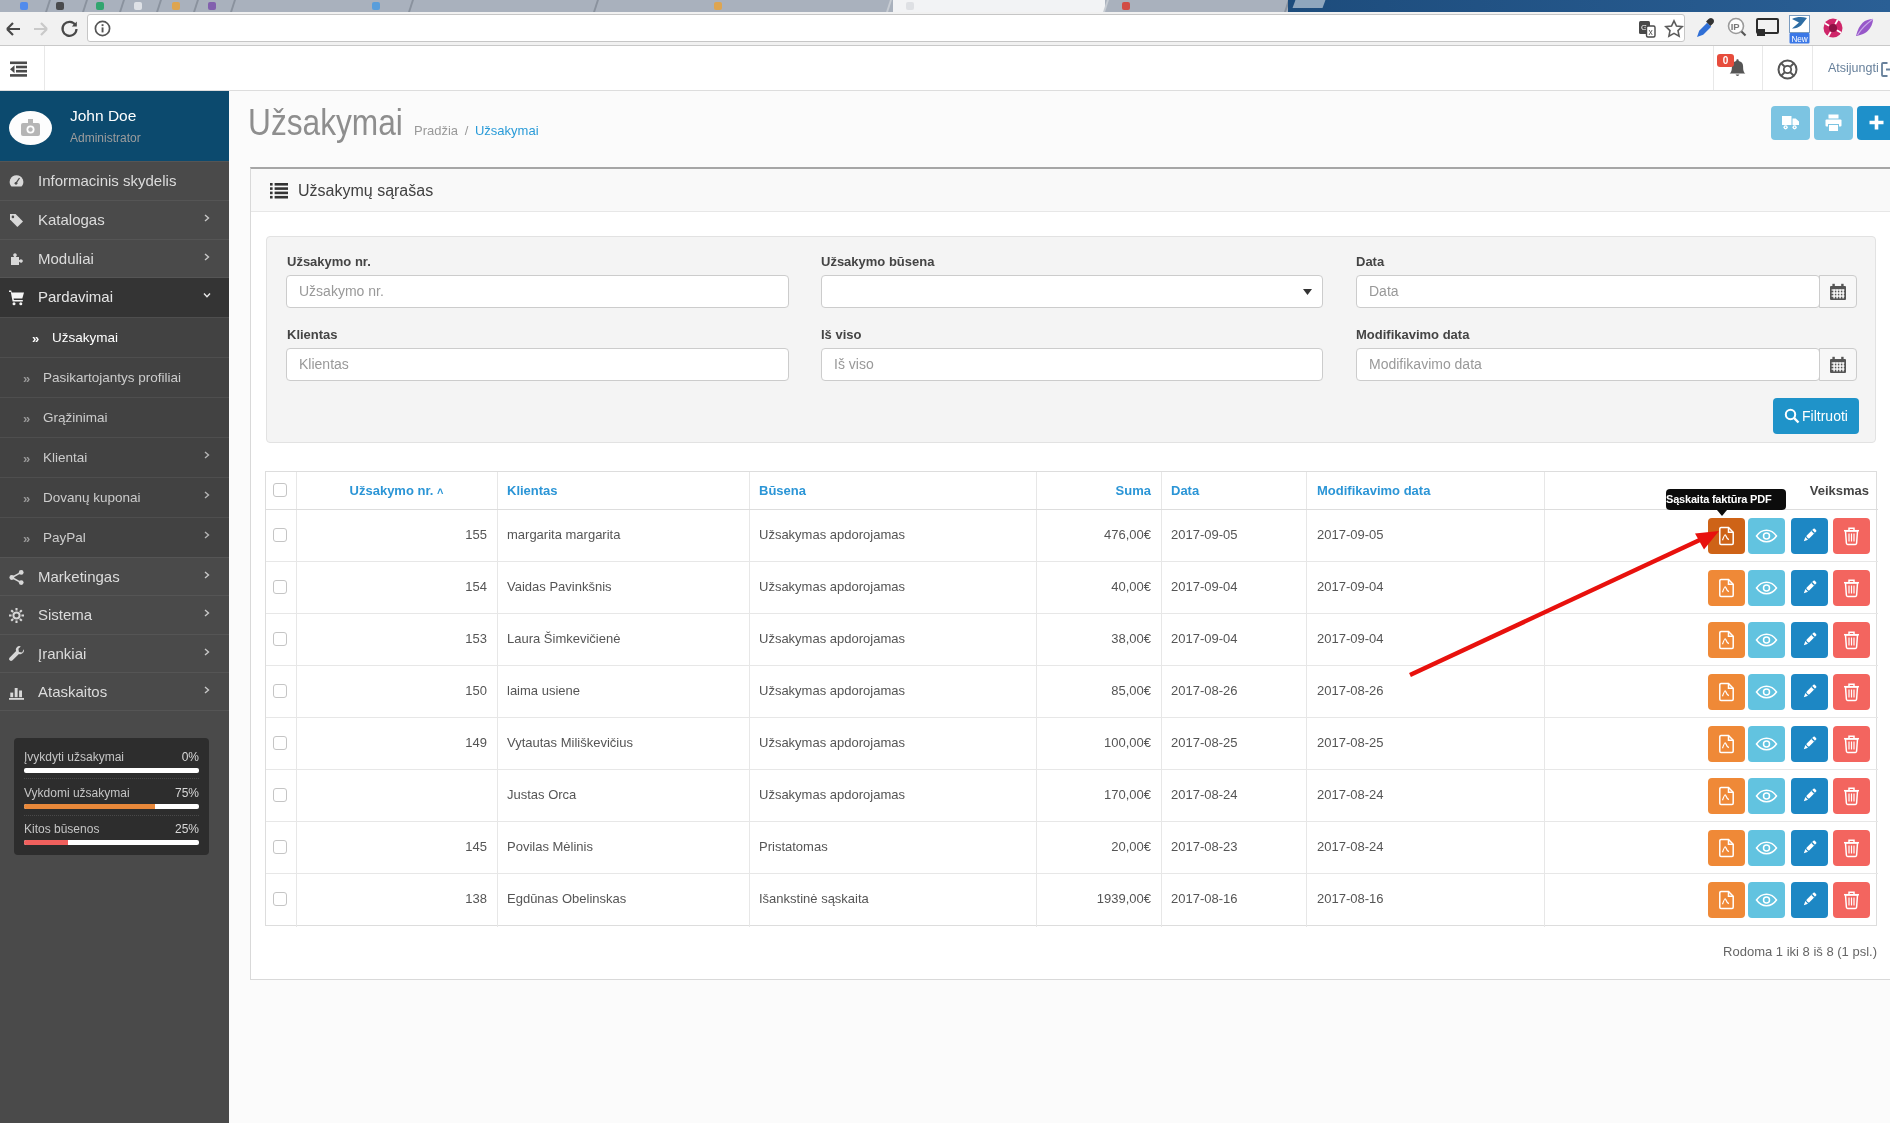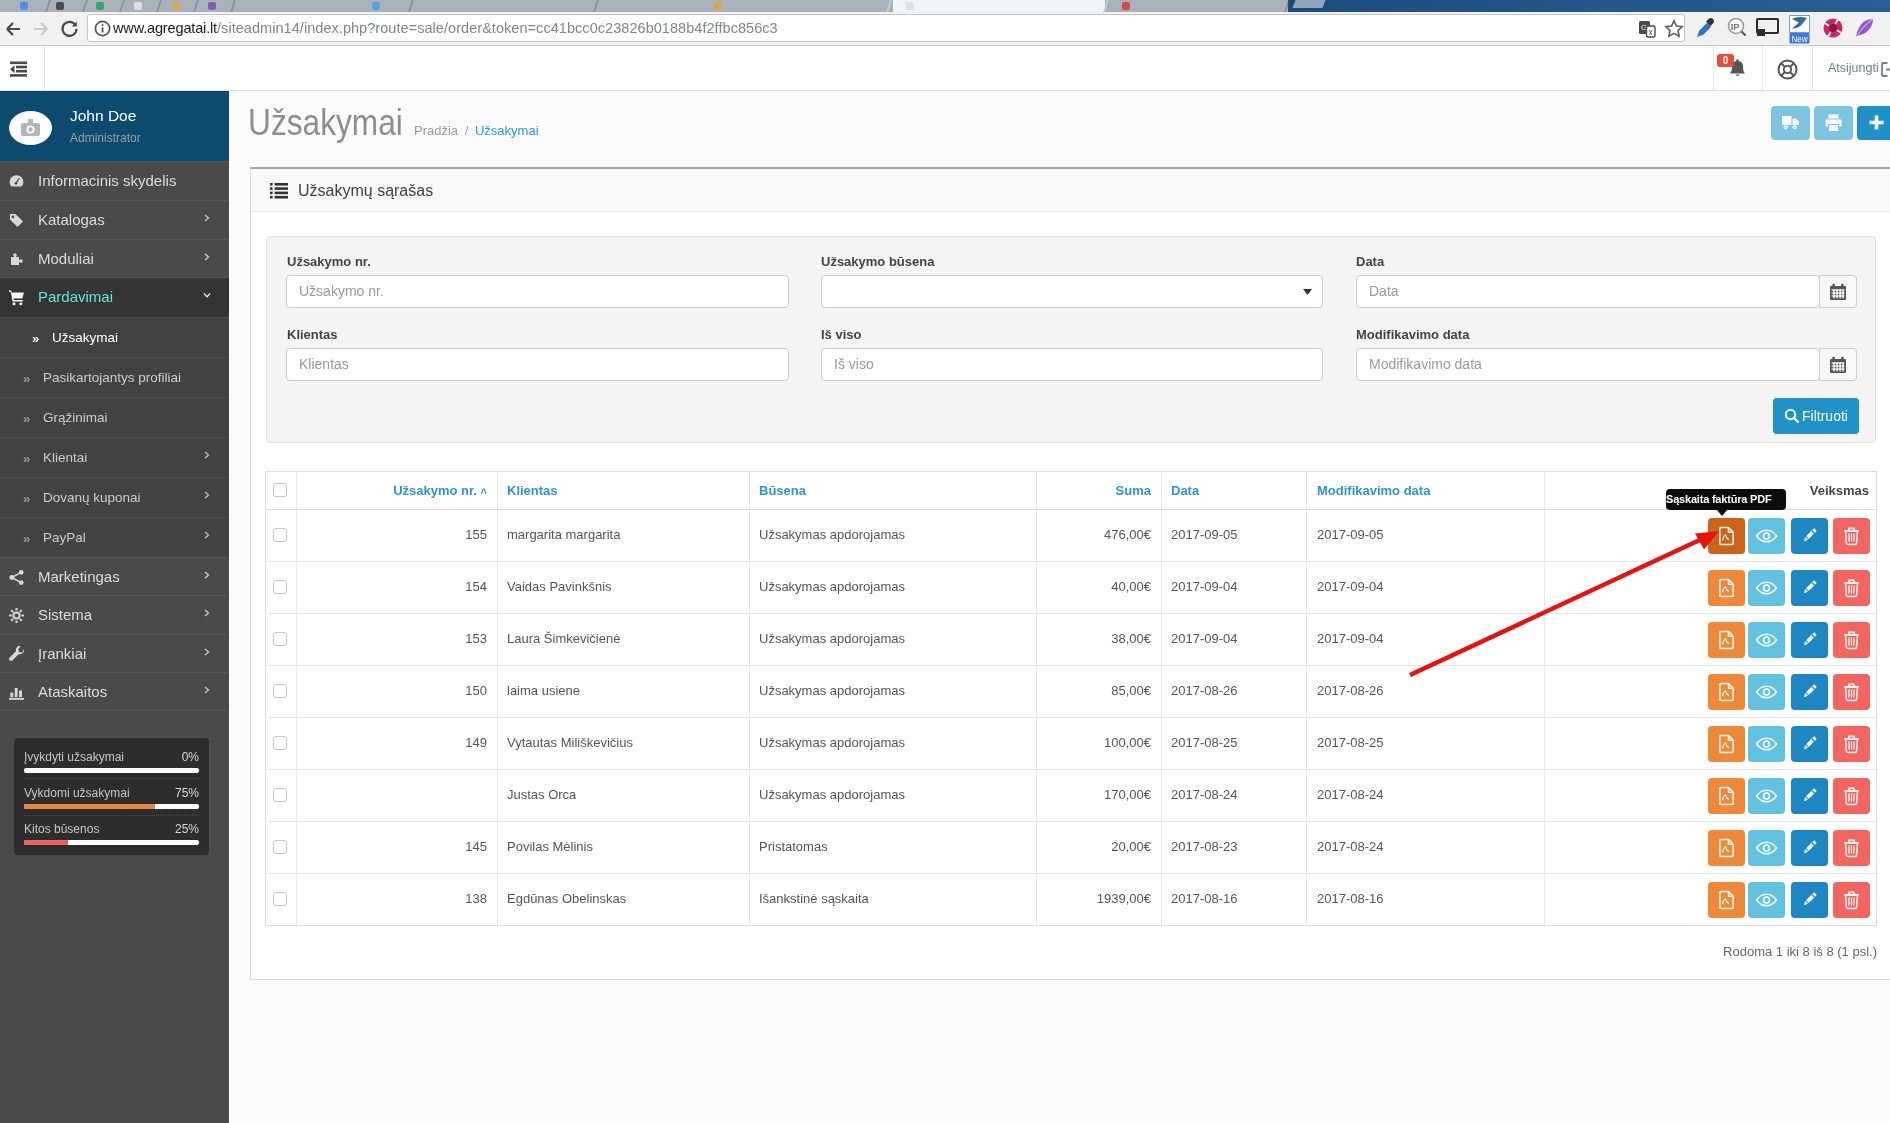--- a/index.html
+++ b/index.html
@@ -115,21 +115,20 @@
     <svg class="navic" style="left:59px" width="20" height="24" viewBox="0 0 20 24">
         <path d="M16.5 8.2A7 7 0 1 0 17.5 12" stroke="#484848" stroke-width="2.2" fill="none"></path>
         <path d="M17.8 4.5v5h-5z" fill="#484848"></path>
       </svg>
     <div id="urlbox">
       <svg style="position:absolute;left:6px;top:5px" width="17" height="17" viewBox="0 0 17 17">
           <circle cx="8.5" cy="8.5" r="7.1" fill="none" stroke="#555" stroke-width="1.7"></circle>
           <rect x="7.6" y="7.4" width="1.9" height="5" fill="#555"></rect>
           <rect x="7.6" y="4.2" width="1.9" height="1.9" fill="#555"></rect>
         </svg>
-      <div class="urltext">www.agregatai.lt<span>/siteadmin14/index.php?route=sale/order&amp;token=cc41bcc0c23826b0188b4f2ffbc856c3</span></div>
       <svg style="position:absolute;left:1550px;top:5px" width="18" height="18" viewBox="0 0 18 18">
           <rect x="1" y="1" width="11" height="13" rx="1.5" fill="#494949"></rect>
           <text x="3" y="9.5" font-size="8" fill="#fff" font-family="Liberation Sans">G</text>
           <rect x="8.5" y="6" width="8.5" height="11" rx="1.5" fill="#fff" stroke="#494949" stroke-width="1.4"></rect>
           <text x="10.4" y="14.5" font-size="8.5" fill="#494949" font-family="Liberation Sans">x</text>
         </svg>
       <svg style="position:absolute;left:1576px;top:4px" width="20" height="20" viewBox="0 0 20 20">
           <path d="M10 1.8l2.5 5.2 5.7.7-4.2 3.9 1.1 5.6L10 14.4l-5.1 2.8 1.1-5.6L1.8 7.7l5.7-.7z" fill="none" stroke="#5c5c5c" stroke-width="1.6"></path>
         </svg>
     </div>
@@ -231,21 +230,21 @@
       </div>
     <div class="mitem" style="top:148px">
         <svg class="ic" viewBox="0 0 17 17">
           <path fill="#d8d8d8" d="M3 6h3.2c-.2-.6-1-.8-1-1.9C5.2 3 6 2.2 7 2.2S8.8 3 8.8 4.1c0 1.1-.8 1.3-1 1.9H11v3.2c.6-.2.8-1 1.9-1 1.1 0 1.9.8 1.9 1.8s-.8 1.8-1.9 1.8c-1.1 0-1.3-.8-1.9-1V14H3V6z"></path>
         </svg>
         <span class="lbl">Moduliai</span>
         <svg class="chev" viewBox="0 0 8 8">
           <path d="M2 1l3.5 3L2 7" stroke="#c8c8c8" stroke-width="1.4" fill="none"></path>
         </svg>
       </div>
-    <div class="mitem" style="top:186px;height:40px;background:#343434;color:#5eead4">
+    <div class="mitem" style="top:186px;height:40px;background:#343434;color:#e5e5e5">
         <svg class="ic" viewBox="0 0 17 17">
           <path fill="#f5f5f5" d="M1 1.5h2.2l.5 2H16l-1.7 6H5.6l.3 1.5h8.9v1.6H4.6L2.8 3.1H1V1.5z"></path>
           <circle cx="6" cy="14.7" r="1.5" fill="#f5f5f5"></circle>
           <circle cx="12.8" cy="14.7" r="1.5" fill="#f5f5f5"></circle>
         </svg>
         <span class="lbl">Pardavimai</span>
         <svg class="chev" viewBox="0 0 8 8">
           <path d="M1 2.5l3 3.2 3-3.2" stroke="#e8e8e8" stroke-width="1.4" fill="none"></path>
         </svg>
       </div>
@@ -460,21 +459,21 @@
       <div id="tooltip">Sąskaita faktūra PDF<div id="tooltiparrow"></div></div>
       <div id="tbl">
 <div class="vline" style="left:30px"></div>
 <div class="vline" style="left:231px"></div>
 <div class="vline" style="left:483px"></div>
 <div class="vline" style="left:770px"></div>
 <div class="vline" style="left:895px"></div>
 <div class="vline" style="left:1040px"></div>
 <div class="vline" style="left:1278px"></div>
 <div class="hline" style="top:37px;background:#ddd"></div>
-<div class="hcell" style="left:40px;width:181px;text-align:right">Užsakymo nr. <span style="font-size:11px">˄</span></div>
+<div class="hcell" style="left:40px;width:181px;text-align:center">Užsakymo nr. <span style="font-size:11px">˄</span></div>
 <div class="hcell" style="left:241px">Klientas</div>
 <div class="hcell" style="left:493px">Būsena</div>
 <div class="hcell" style="left:780px;width:105px;text-align:right">Suma</div>
 <div class="hcell" style="left:905px">Data</div>
 <div class="hcell" style="left:1051px">Modifikavimo data</div>
 <div class="hcell" style="left:1278px;width:325px;text-align:right;color:#444">Veiksmas</div>
 <div class="cb" style="left:7px;top:11px"></div>
 <div class="cb" style="left:7px;top:56px"></div>
 <div class="cell" style="left:40px;top:37px;width:181px;text-align:right">155</div>
 <div class="cell" style="left:241px;top:37px">margarita margarita</div>

